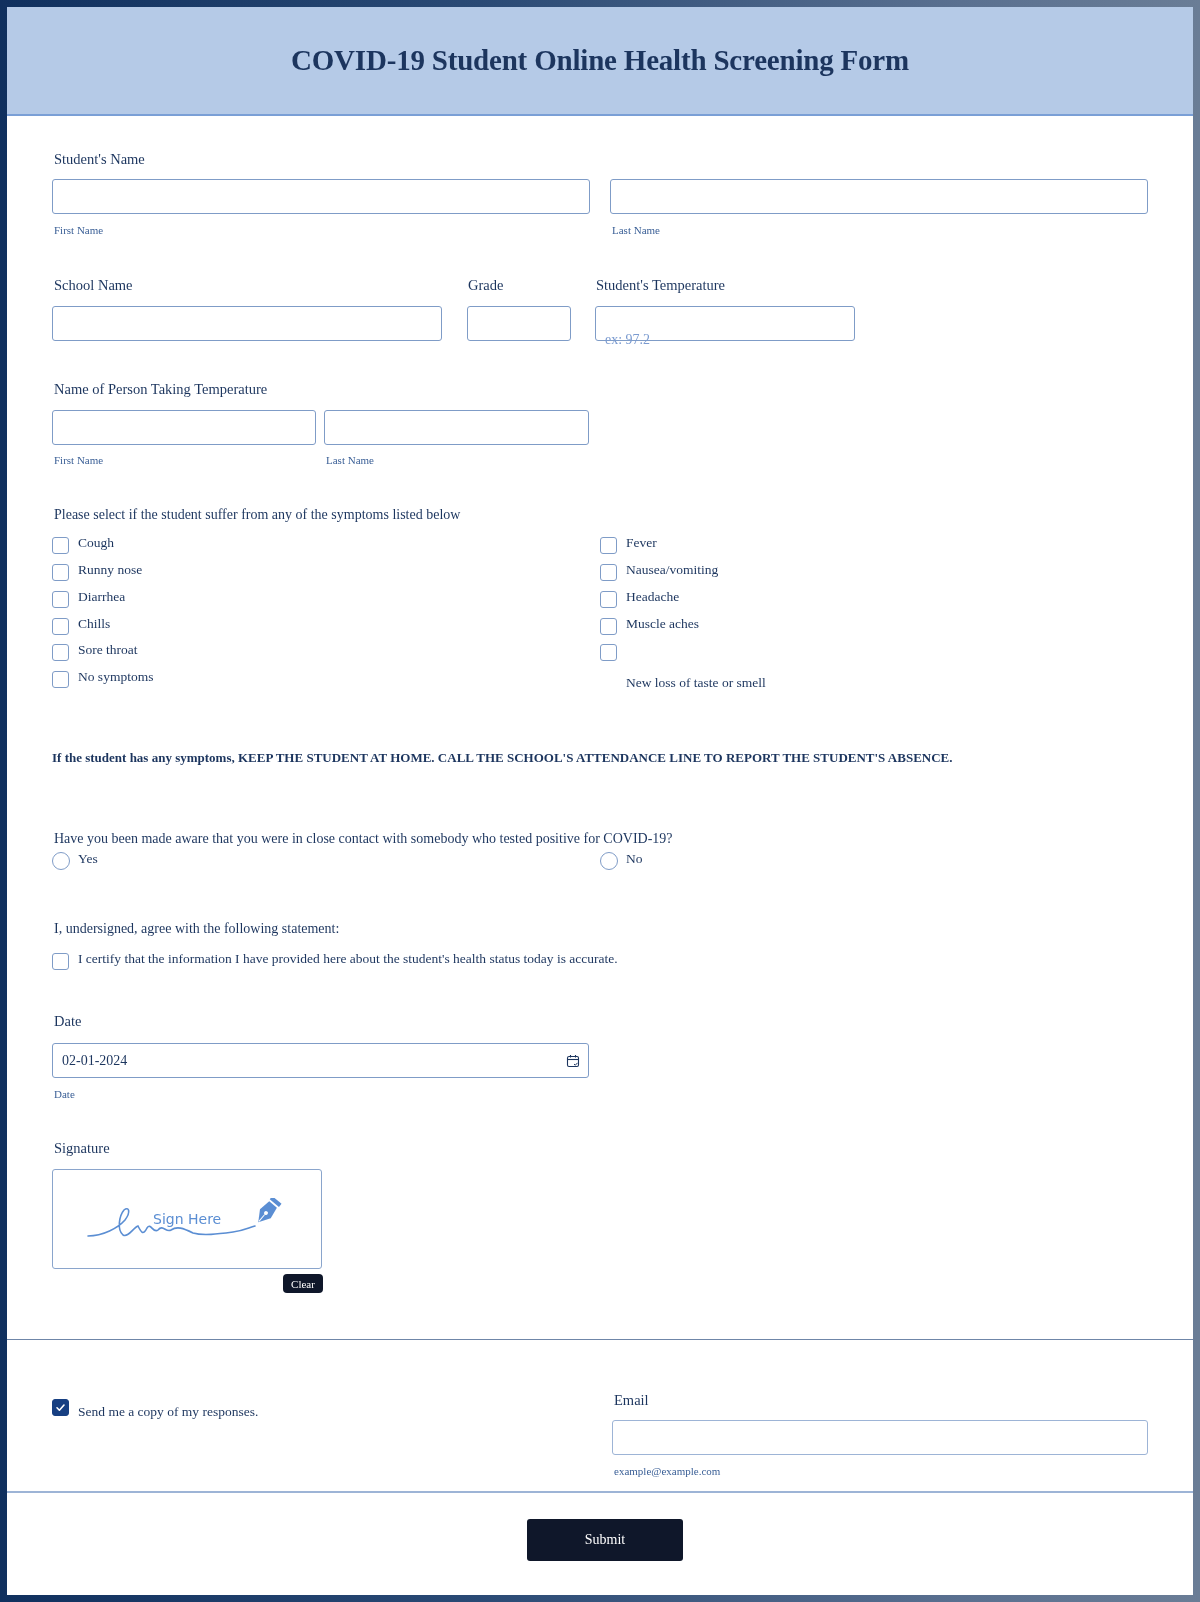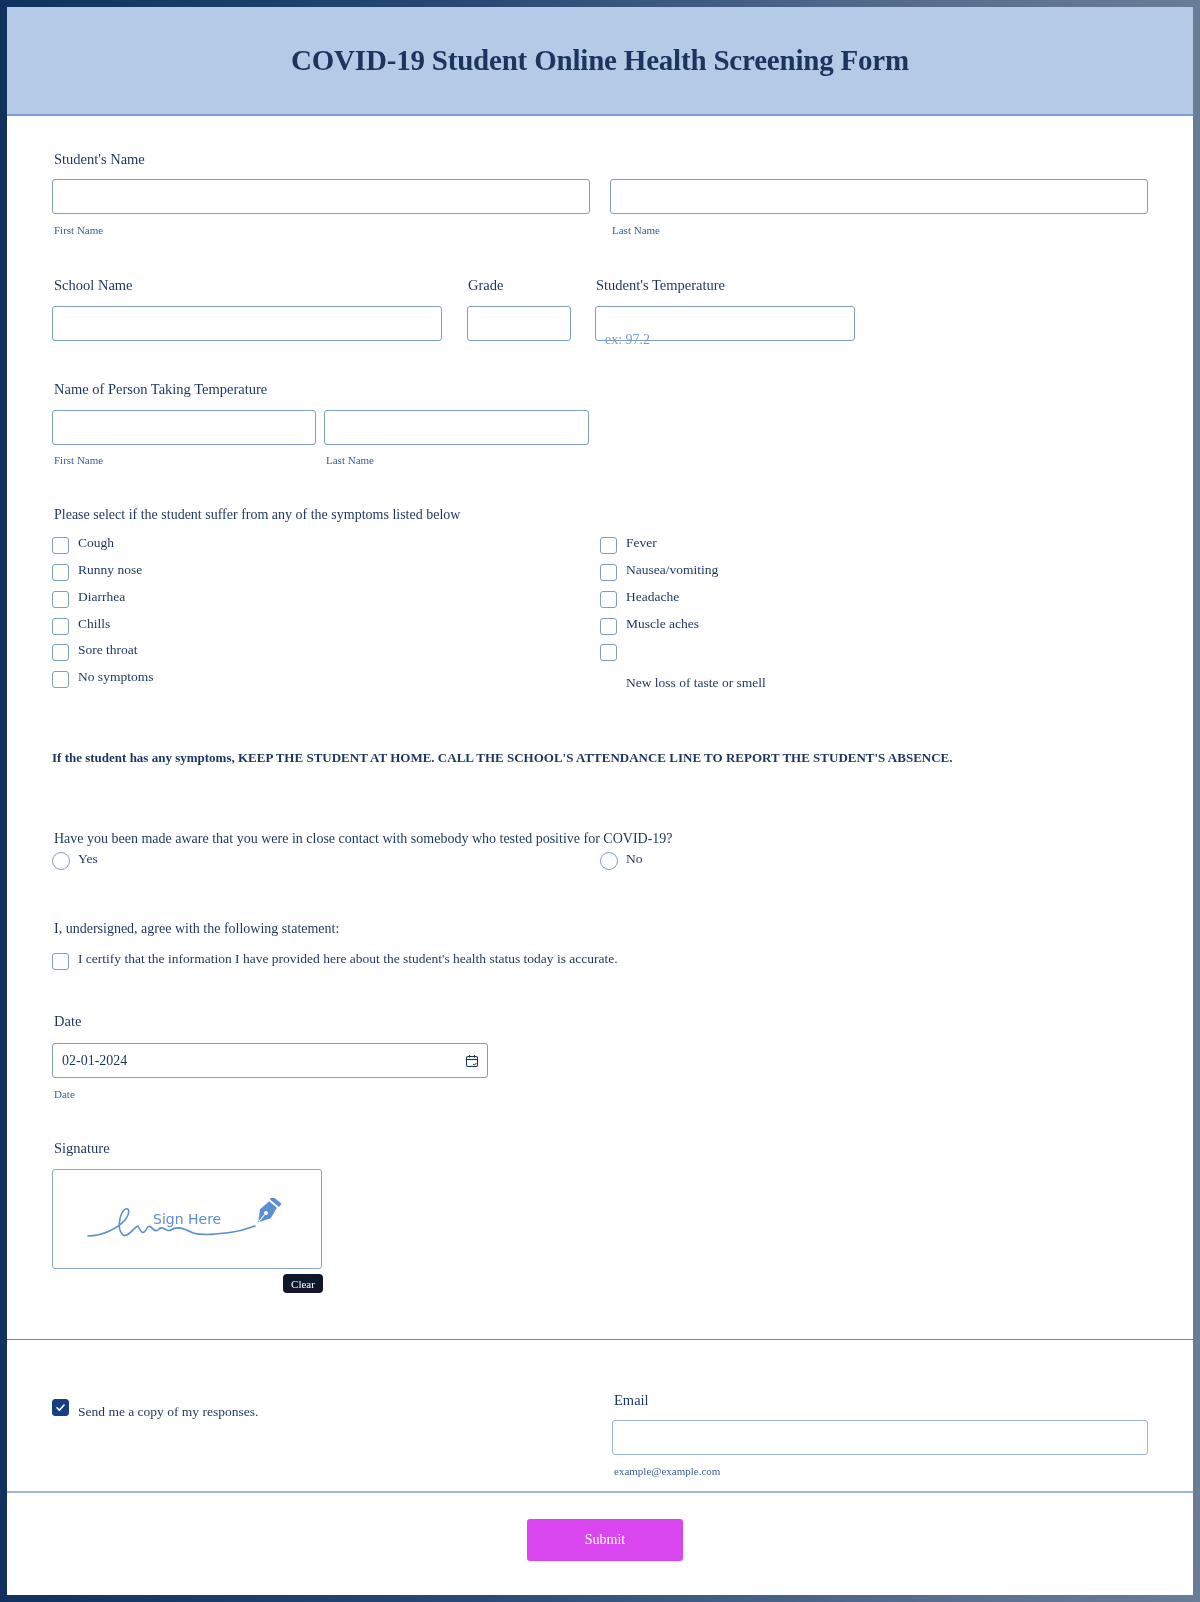--- a/index.html
+++ b/index.html
@@ -45,21 +45,21 @@
     position: absolute; left: 45px; top: 1162px; width: 270px; height: 100px;
     border: 1px solid #8aa5cc; border-radius: 3px; background: #fff;
   }
   .clear-btn {
     position: absolute; left: 276px; top: 1267px; width: 40px; height: 19px;
     background: #0f172a; color: #fff; font-size: 11px; border: none; border-radius: 4px;
     font-family: "Liberation Serif", serif; display: flex; align-items: center; justify-content: center;
   }
   .submit-btn {
     position: absolute; left: 520px; top: 1512px; width: 156px; height: 42px;
-    background: #d946ef; color: #fff; font-size: 14px; border: none; border-radius: 3px;
+    background: #0f172a; color: #fff; font-size: 14px; border: none; border-radius: 3px;
     font-family: "Liberation Serif", serif; display: flex; align-items: center; justify-content: center;
   }
 </style>
 </head>
 <body>
 
 <div class="card">
   <div class="header">
     <h1>COVID-19 Student Online Health Screening Form</h1>
   </div>
@@ -145,21 +145,21 @@
     <div class="opt" style="left:619px; top:844px;">No</div>
   </div>
 
   <div class="abs label" style="left:47px; top:914px; font-size:14px;">I, undersigned, agree with the following statement:</div>
   <div>
     <div class="cb" style="left:45px; top:946px;"></div>
     <div class="opt" style="left:71px; top:944px;">I certify that the information I have provided here about the student's health status today is accurate.</div>
   </div>
 
   <div class="abs label" style="left:47px; top:1006px;">Date</div>
-  <div class="input" style="left:45px; top:1036px; width:436px; justify-content:space-between;">
+  <div class="input" style="left:45px; top:1036px; width:537px; justify-content:space-between;">
     <span>02-01-2024</span>
     <span style="display:flex; margin-right:-1px;">
       <svg width="14" height="14" viewBox="0 0 14 14">
         <rect x="1.5" y="2.5" width="11" height="10" rx="1.5" fill="none" stroke="#1c355e" stroke-width="1.1"></rect>
         <line x1="1.5" y1="5.5" x2="12.5" y2="5.5" stroke="#1c355e" stroke-width="1.1"></line>
         <line x1="4.5" y1="1" x2="4.5" y2="3.5" stroke="#1c355e" stroke-width="1.1"></line>
         <line x1="9.5" y1="1" x2="9.5" y2="3.5" stroke="#1c355e" stroke-width="1.1"></line>
         <path d="M8 10 l1.3 1.2 l2.3 -2.4" fill="none" stroke="#1c355e" stroke-width="1"></path>
       </svg>
     </span>

